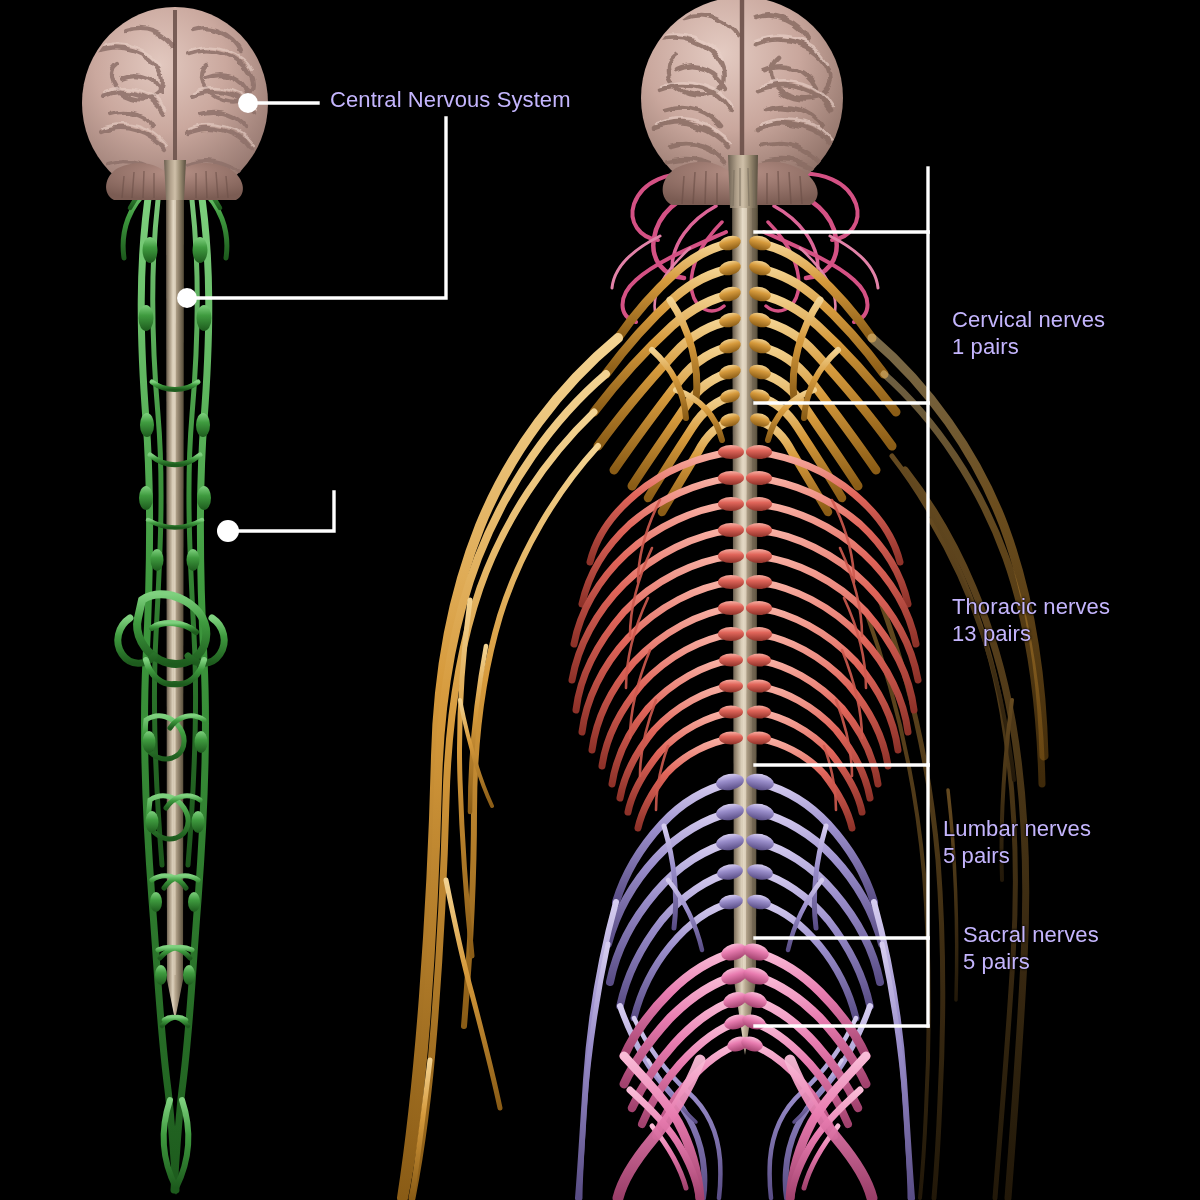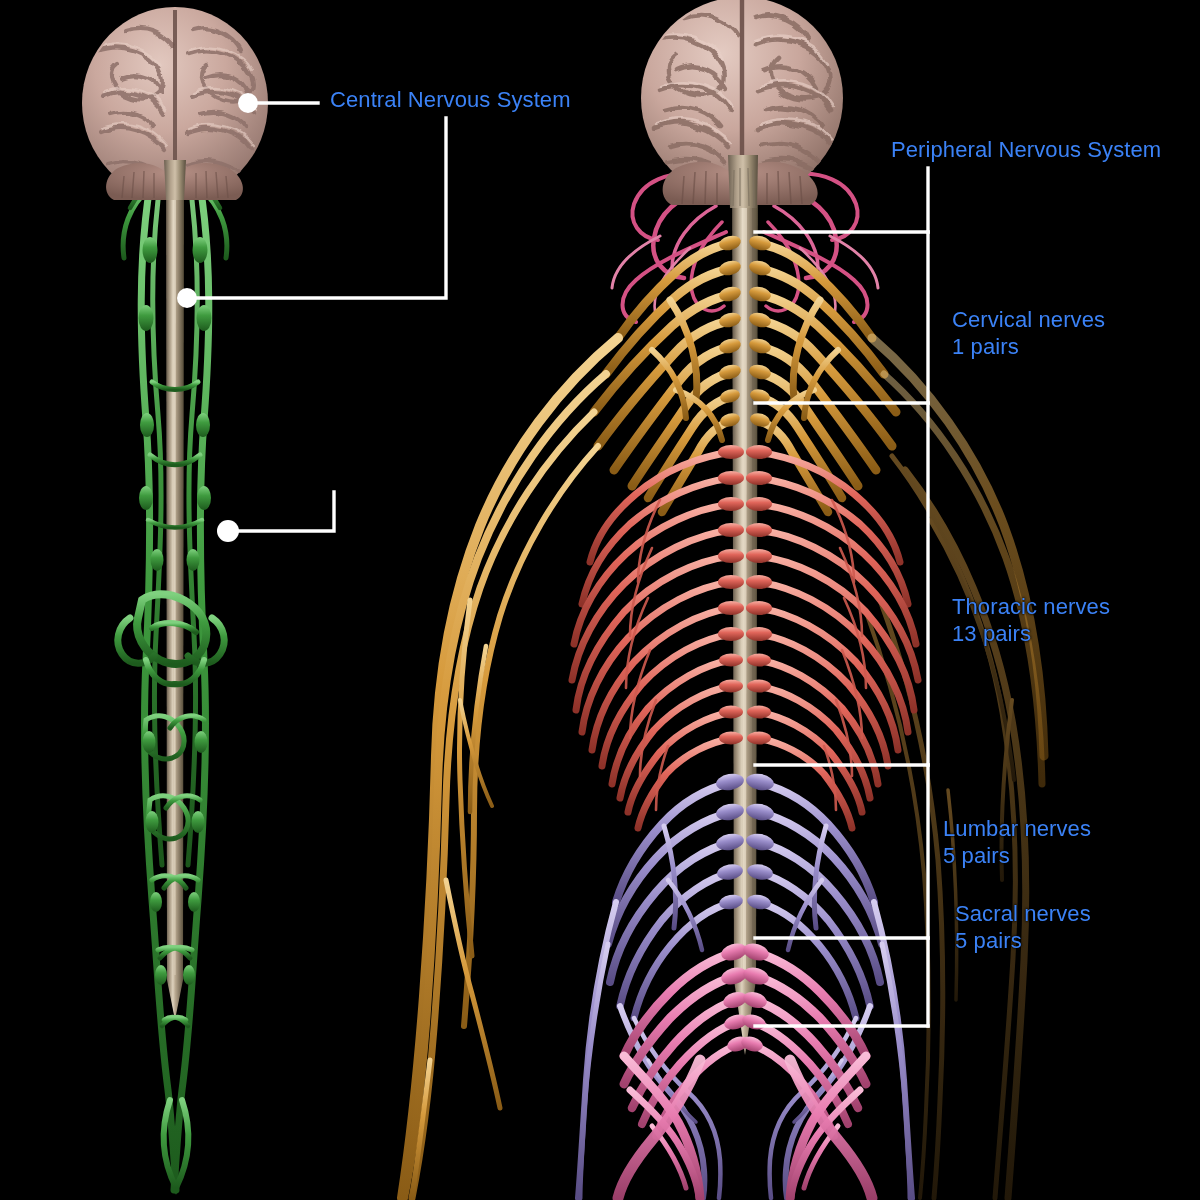--- a/index.html
+++ b/index.html
@@ -7,21 +7,21 @@
   body {
     width:1200px; height:1200px; overflow:hidden;
     font-family:"Liberation Sans", sans-serif;
     position:relative;
   }
   #stage { position:absolute; inset:0; background:#000; }
   svg.layer { position:absolute; left:0; top:0; width:1200px; height:1200px; }
 
   .lbl {
     position:absolute;
-    color:#3b82f6;
+    color:#c4b5fd;
     font-family:"Liberation Sans", sans-serif;
     font-size:22px;
     line-height:27px;
     white-space:pre-line;
     letter-spacing:0.1px;
     text-shadow:0 0 2px #000, 0 0 3px #000;
     z-index:30;
   }
   .lbl.center { text-align:center; }
   .lbl.left { text-align:left; }
@@ -566,27 +566,26 @@
     <g fill="#ffffff">
       <circle cx="248" cy="103" r="10"></circle>
       <circle cx="187" cy="298" r="10"></circle>
       <circle cx="228" cy="531" r="11"></circle>
     </g>
   </svg>
 
   <div class="lbl left" style="left:330px; top:86px;">Central Nervous System</div>
 
 
-  <div class="lbl left" style="left:891px; top:136px;">Peripheral Nervous System</div>
 
   <div class="lbl left" style="left:952px; top:306px;">Cervical nerves
 1 pairs</div>
 
   <div class="lbl left" style="left:952px; top:593px;">Thoracic nerves
 13 pairs</div>
 
   <div class="lbl left" style="left:943px; top:815px;">Lumbar nerves
 5 pairs</div>
 
-  <div class="lbl left" style="left:955px; top:900px;">Sacral nerves
+  <div class="lbl left" style="left:955px; top:921px;padding-left:8px;">Sacral nerves
 5 pairs</div>
 
 </div>
 
 </body></html>

